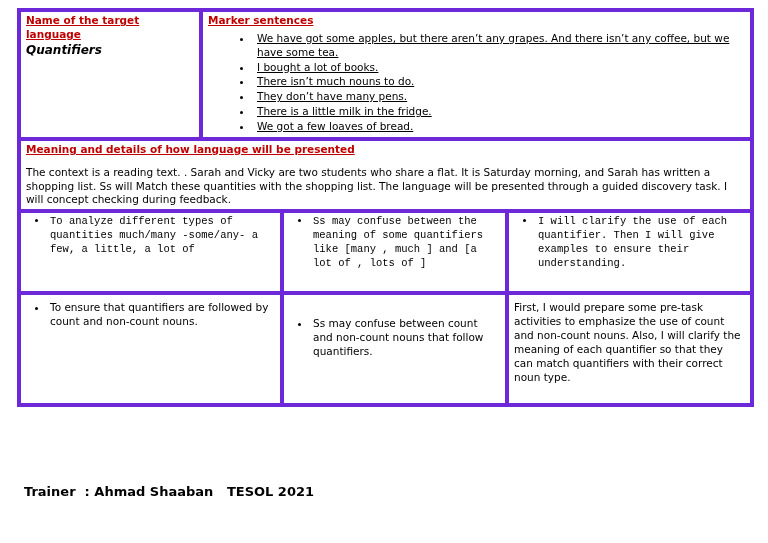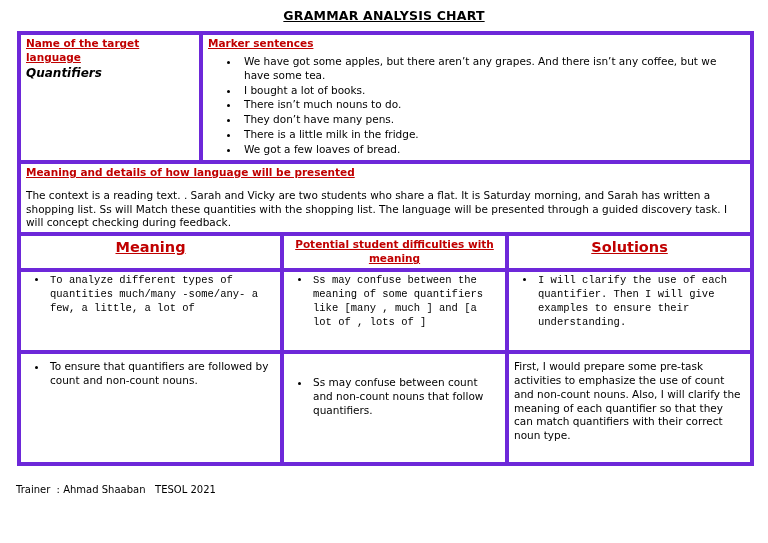--- a/index.html
+++ b/index.html
@@ -52,22 +52,23 @@
     font-style: italic;
     font-size: 12px;
     margin-top: 1px;
   }
   ul.bullets {
     margin: 4px 0 0 0;
     padding-left: 32px;
     list-style-type: disc;
   }
   ul.bullets li {
-    margin: 0 0 1px 0;
+    margin: 0 0 1px 13px;
     padding-left: 4px;
+    text-decoration: underline;
   }
   ul.single {
     margin: 0;
     padding-left: 22px;
     list-style-type: disc;
   }
   ul.single li {
     padding-left: 2px;
   }
   td.col-head {
@@ -84,38 +85,37 @@
     color: var(--header_red, #c00000);
     font-weight: bold;
     text-decoration: underline;
     font-size: 10.5px;
   }
   td.mid { vertical-align: middle; }
   .context-text { margin-top: 9px; }
   .plain-par { margin: 4px 0 12px 0; }
   .footer {
     position: absolute;
-    left: 16px;
+    left: 24px;
     top: 484px;
-    font-weight: normal;
-    font-size: 10px;
+    font-weight: bold;
+    font-size: 13px;
     white-space: pre;
   }
   .row-name-marker   { height: 127px; }
   .row-context       { height: 58px; }
   .row-col-heads     { height: 32px; }
   .row-analysis-1    { height: 82px; font-family: Liberation Mono, monospace; }
   .row-analysis-2    { height: 112px; }
 </style>
 </head>
 <body>
 
 <div class="page">
 
-  <div class="doc-title">GRAMMAR ANALYSIS CHART</div>
 
   <table class="chart">
     <colgroup>
       <col style="width:182px">
       <col style="width:81px">
       <col style="width:225px">
       <col style="width:245px">
     </colgroup>
 
     <tbody>
@@ -137,31 +137,20 @@
       </td>
     </tr>
 
     <tr class="row-context">
       <td colspan="4">
         <div class="red-head">Meaning and details of how language will be presented</div>
         <div class="context-text">The context is a reading text. . Sarah and Vicky are two students who share a flat. It is Saturday morning, and Sarah has written a shopping list. Ss will Match these quantities with the shopping list. The language will be presented through a guided discovery task. I will concept checking during feedback.</div>
       </td>
     </tr>
 
-    <tr class="row-col-heads">
-      <td colspan="2" class="col-head">
-        <span class="col-head-big">Meaning</span>
-      </td>
-      <td class="col-head">
-        <span class="col-head-small">Potential student difficulties with meaning</span>
-      </td>
-      <td class="col-head">
-        <span class="col-head-big">Solutions</span>
-      </td>
-    </tr>
 
     <tr class="row-analysis-1">
       <td colspan="2" class="mid">
         <ul class="single">
           <li>To analyze different types of quantities much/many -some/any- a few, a little, a lot of</li>
         </ul>
       </td>
       <td class="mid">
         <ul class="single">
           <li>Ss may confuse between the meaning of some quantifiers like [many , much ] and [a lot of , lots of ]</li>

